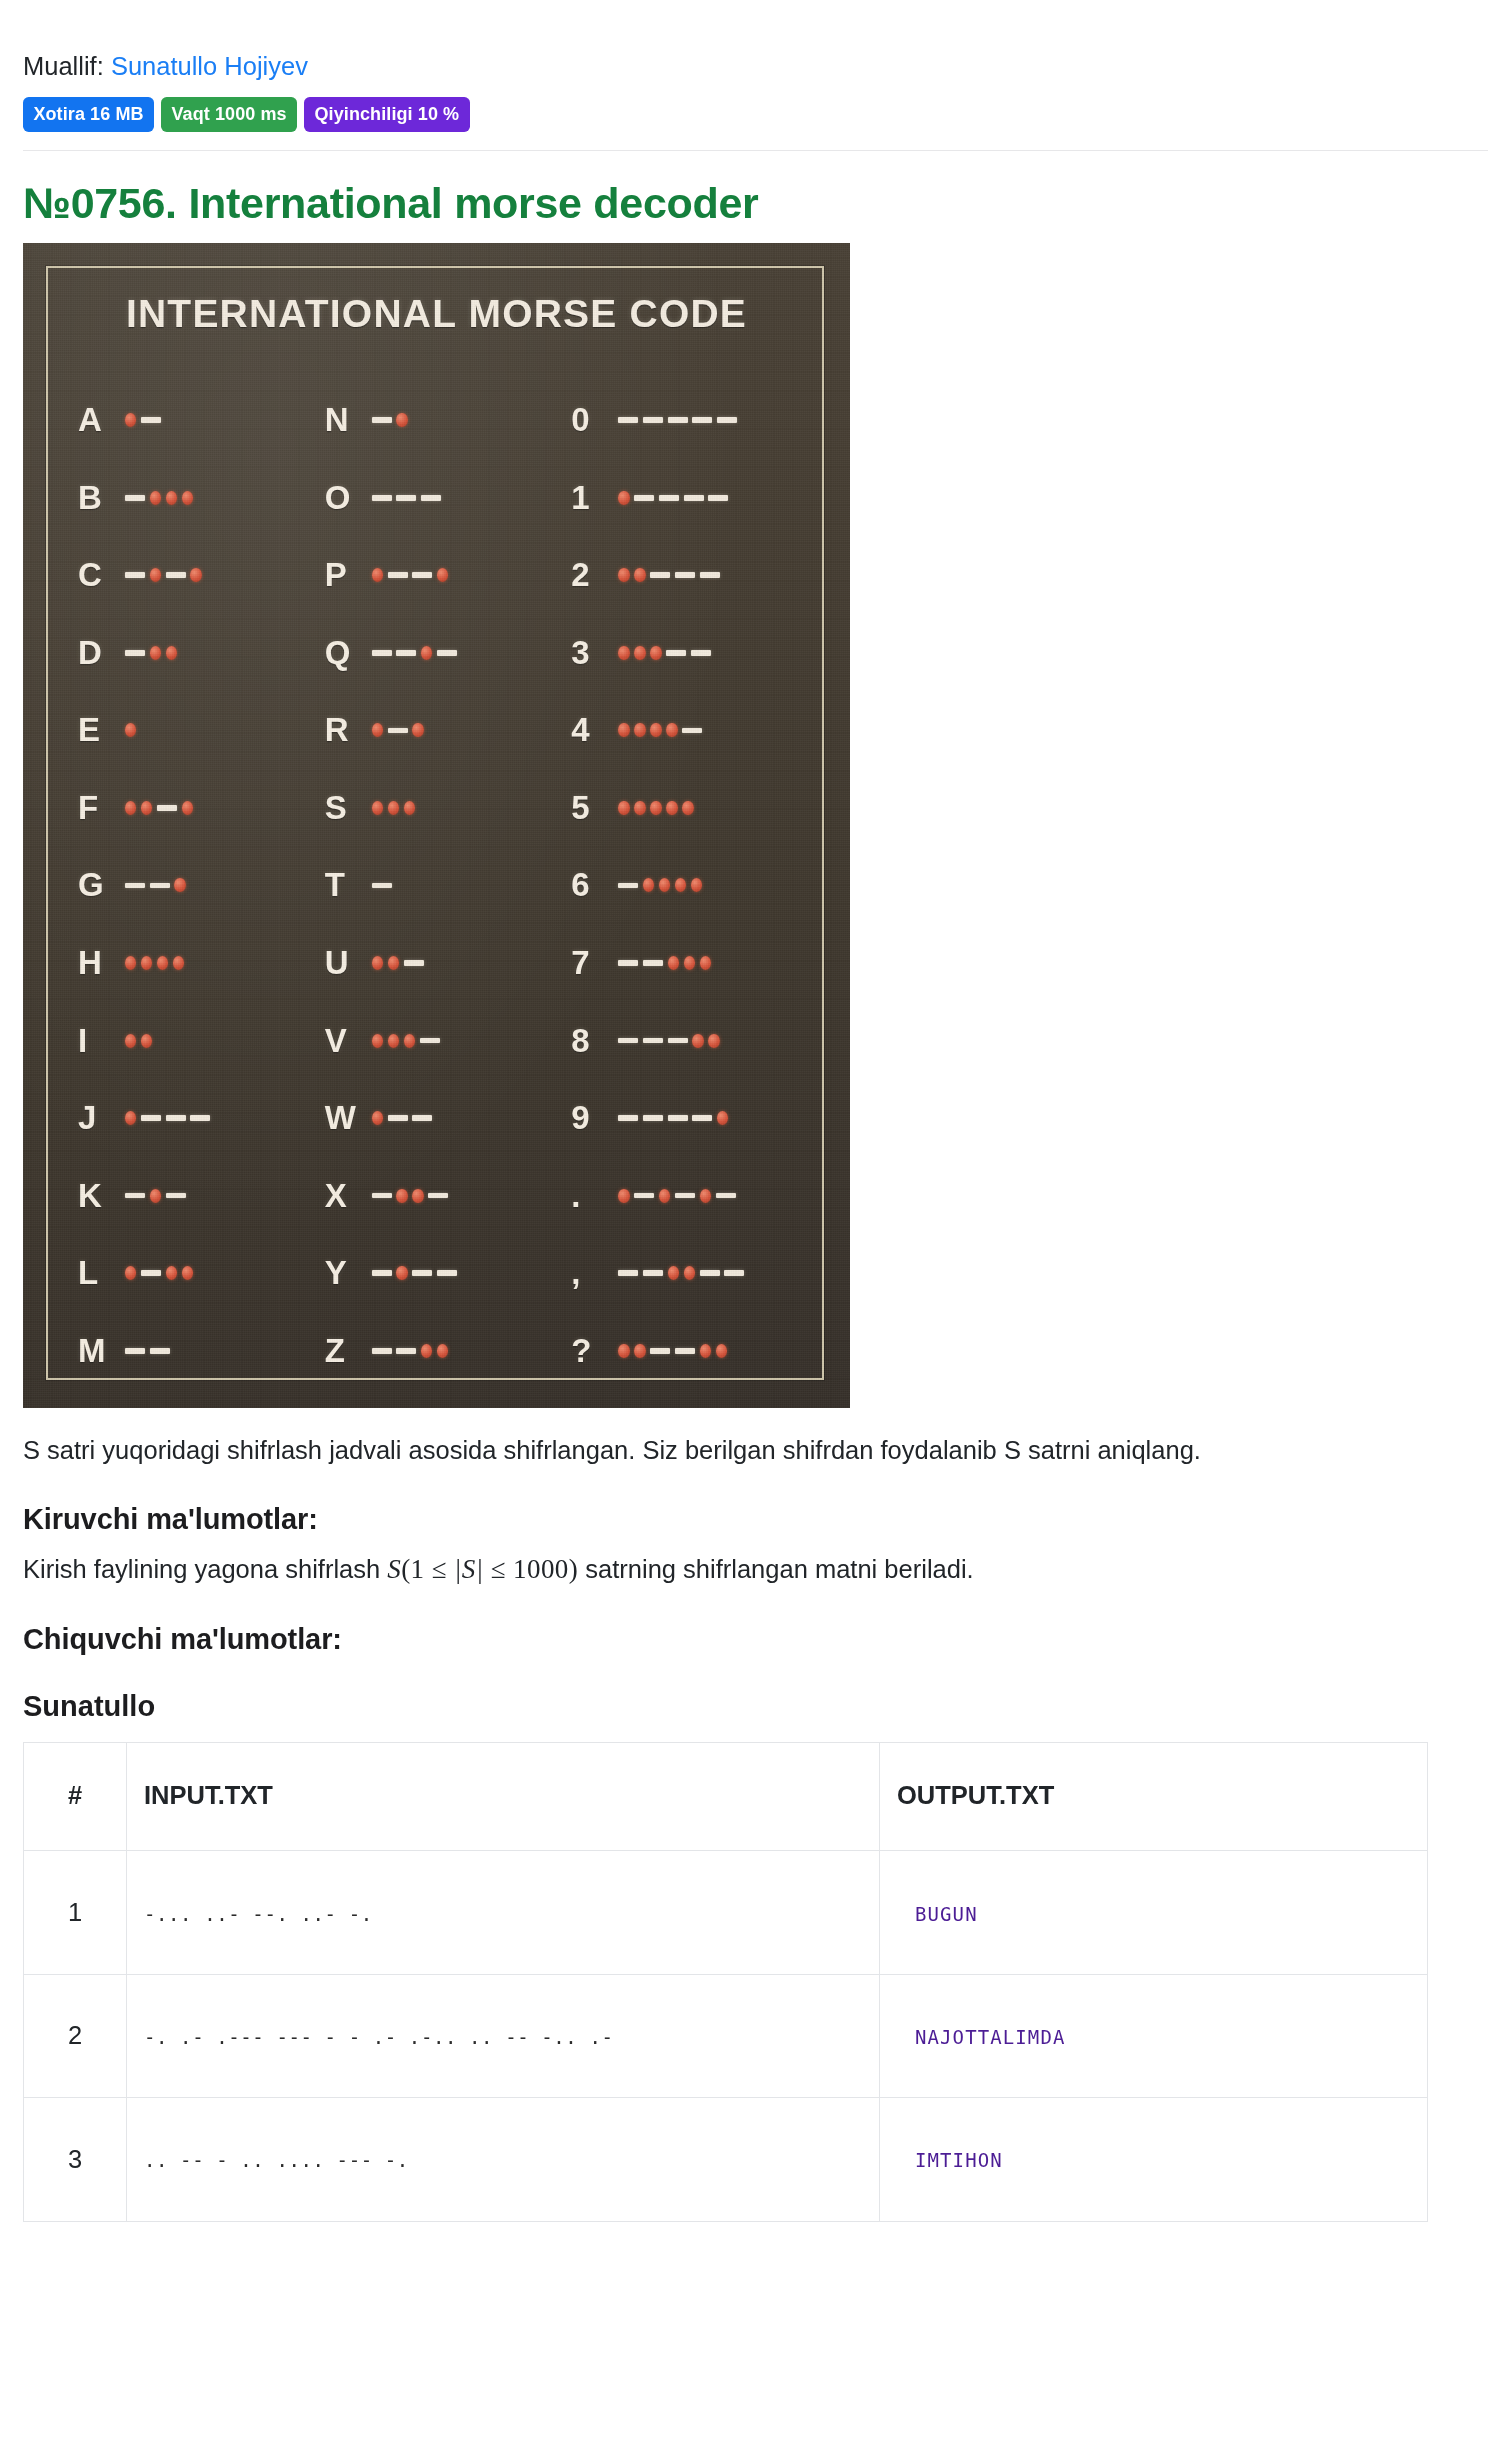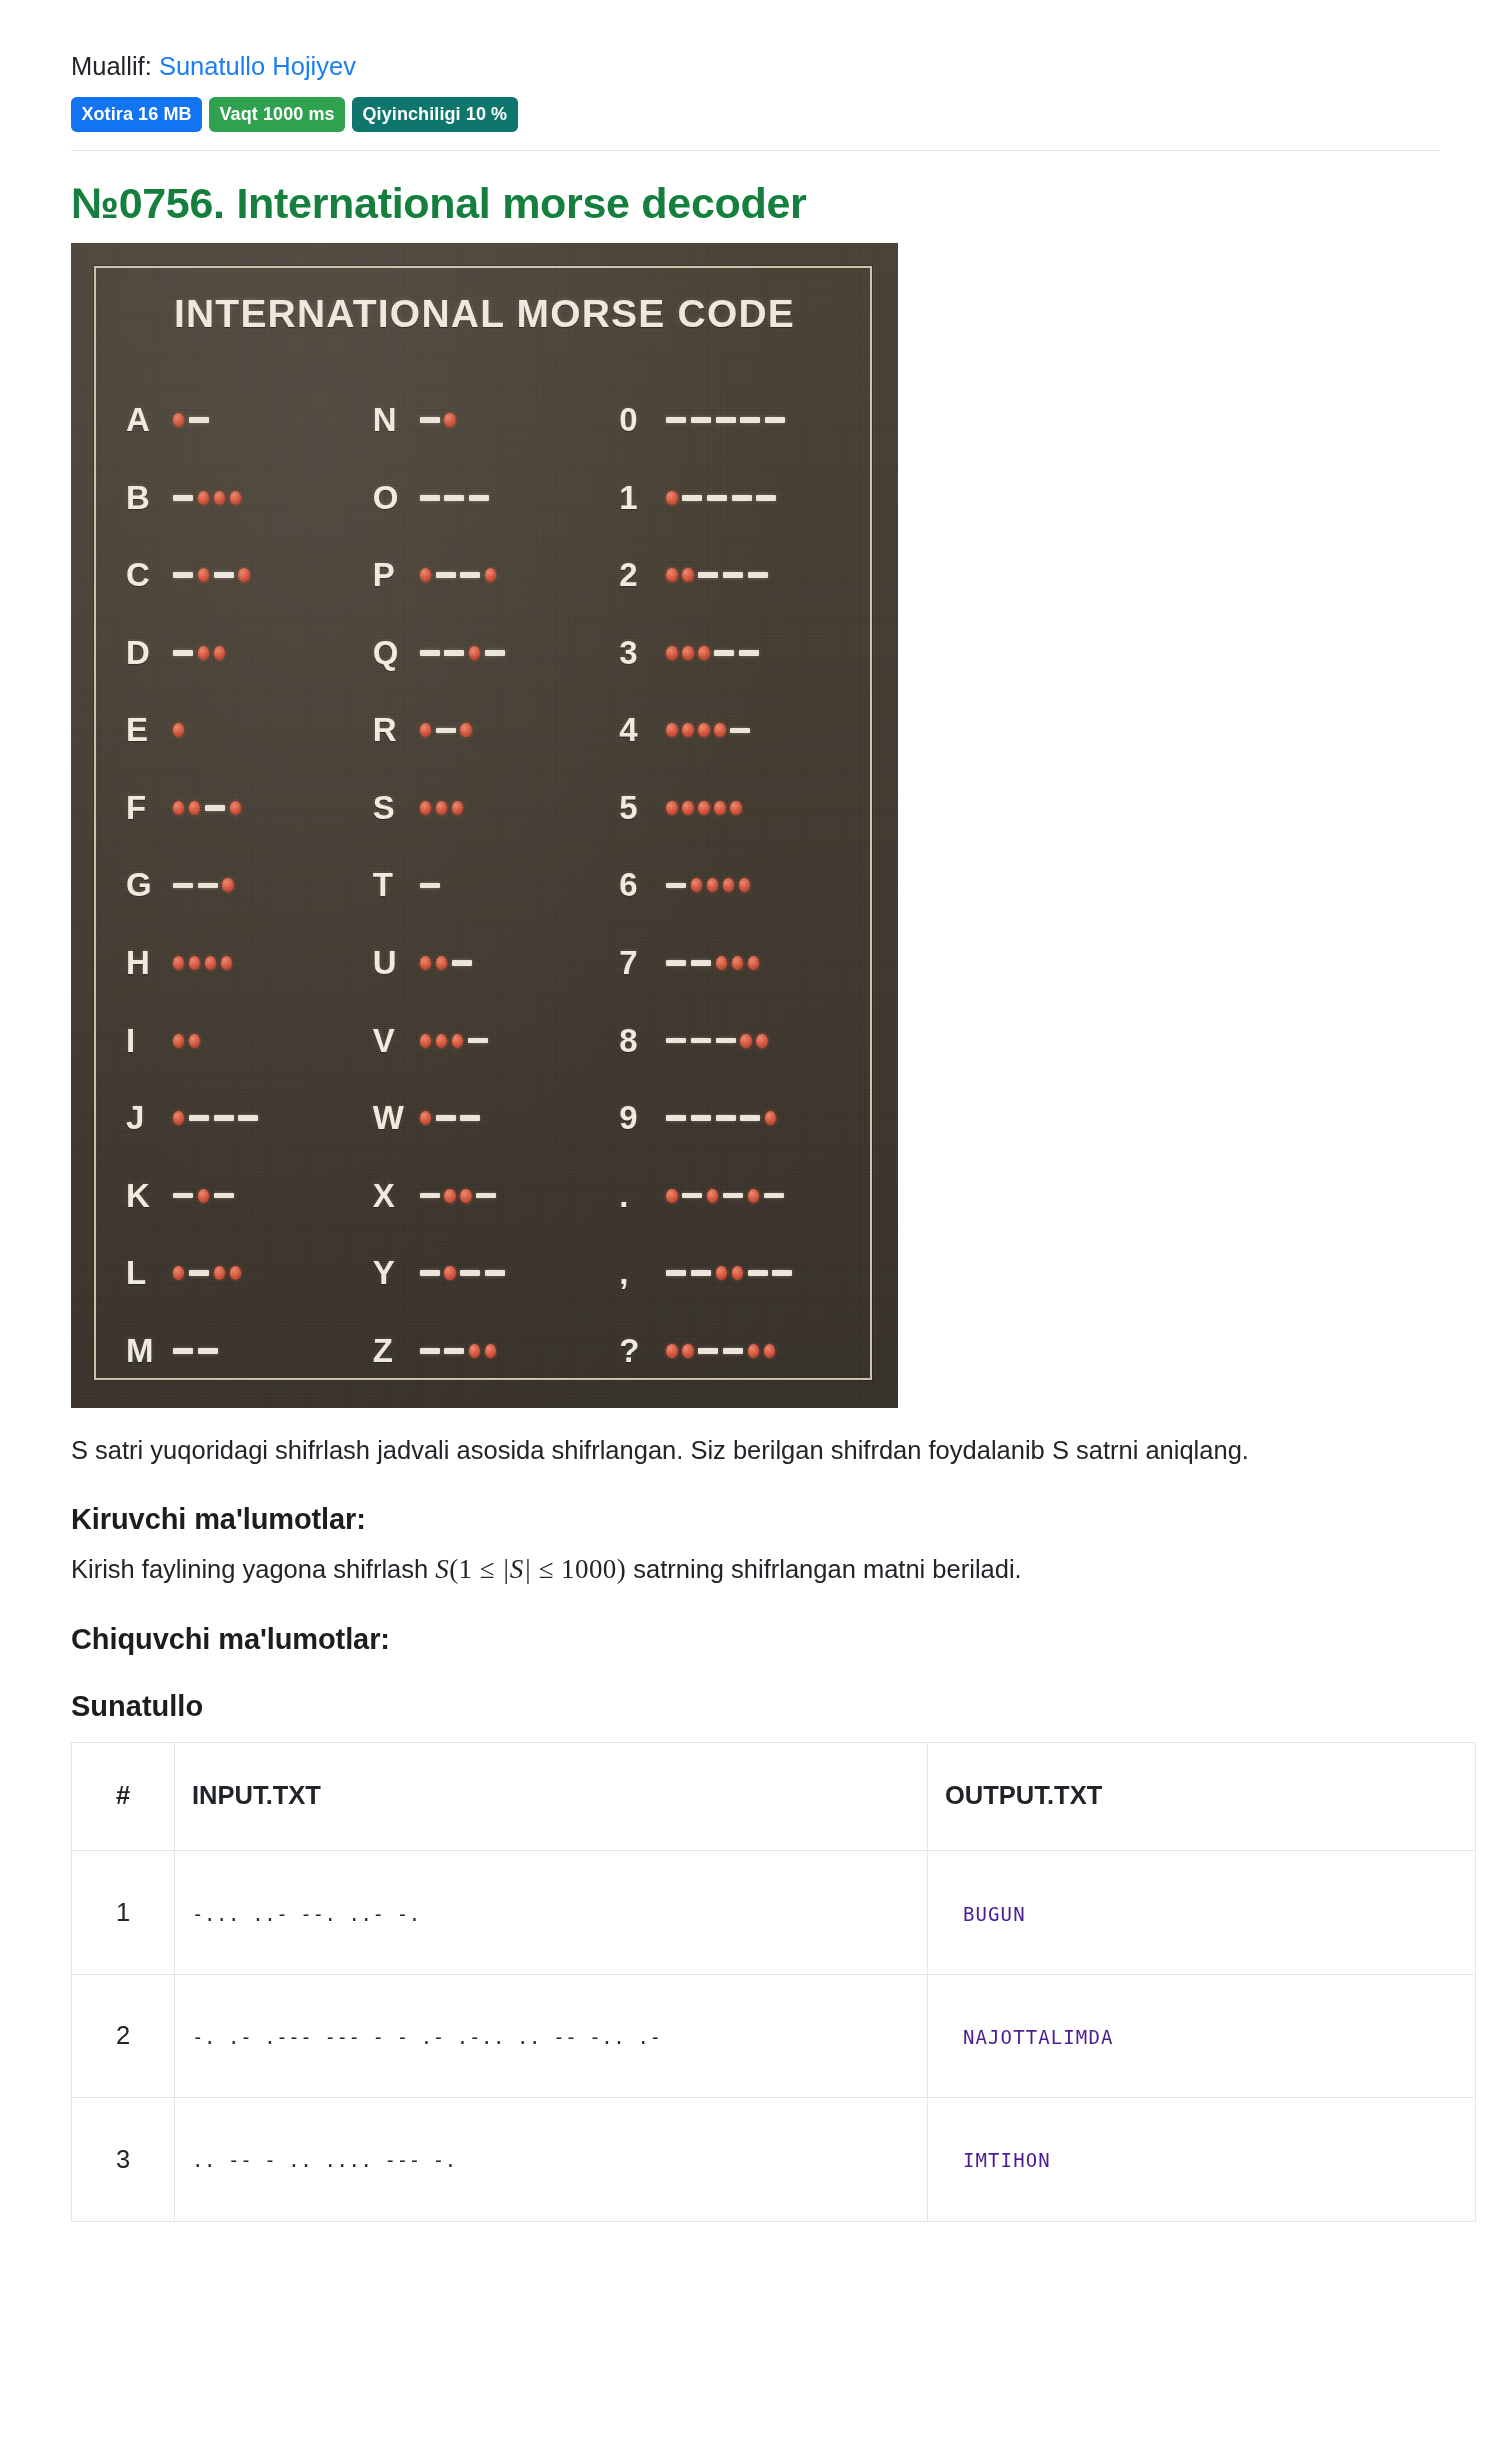--- a/index.html
+++ b/index.html
@@ -13,21 +13,21 @@
     font-family: "Liberation Sans", sans-serif;
     color: #212529;
     -webkit-font-smoothing: antialiased;
   }
   .page {
     position: relative;
     width: 1511px;
     height: 2462px;
     overflow: hidden;
     box-sizing: border-box;
-    padding: 0 71px;
+    padding: 0 23px;
   }
 
   
   .author-line {
     padding-top: 49px;
     font-size: 25.5px;
     line-height: 1.35;
     color: #212529;
     white-space: nowrap;
   }
@@ -248,21 +248,21 @@
 <div class="page">
 
   <div class="author-line">
     <span>Muallif:</span>
     <a class="author-name">Sunatullo Hojiyev</a>
   </div>
 
   <div class="badges">
     <span class="badge" style="background: rgb(18, 116, 240);">Xotira 16 MB</span>
     <span class="badge" style="background: rgb(48, 161, 78);">Vaqt 1000 ms</span>
-    <span class="badge" style="background: #0f766e;">Qiyinchiligi 10 %</span>
+    <span class="badge" style="background: #6d28d9;">Qiyinchiligi 10 %</span>
   </div>
 
   <hr class="divider">
 
   <h1 class="page-title">№0756. International morse decoder</h1>
 
   <div class="morse-photo-wrap">
     <div class="morse-photo">
       <div class="morse-frame"></div>
       <div class="morse-heading">INTERNATIONAL MORSE CODE</div>

